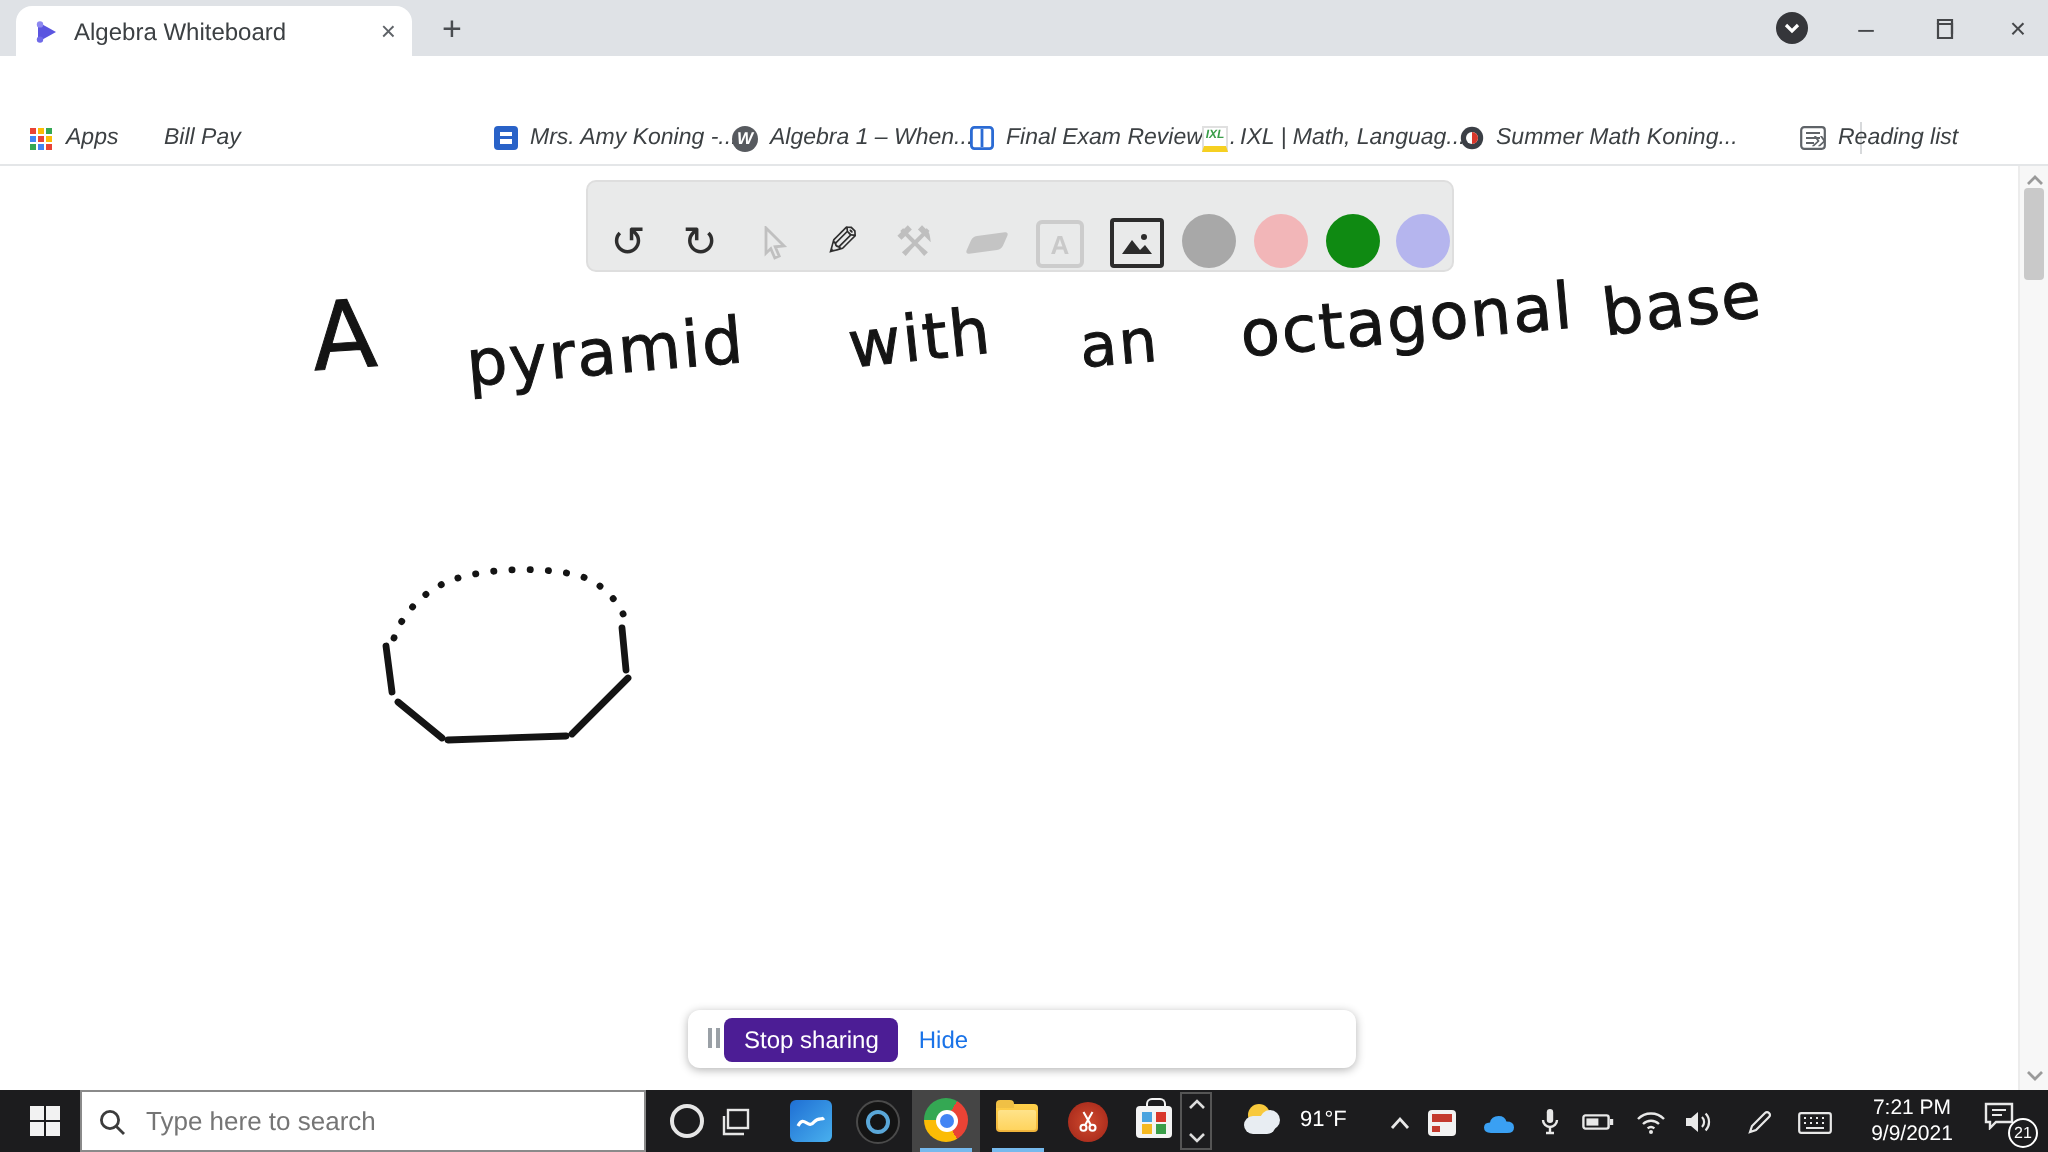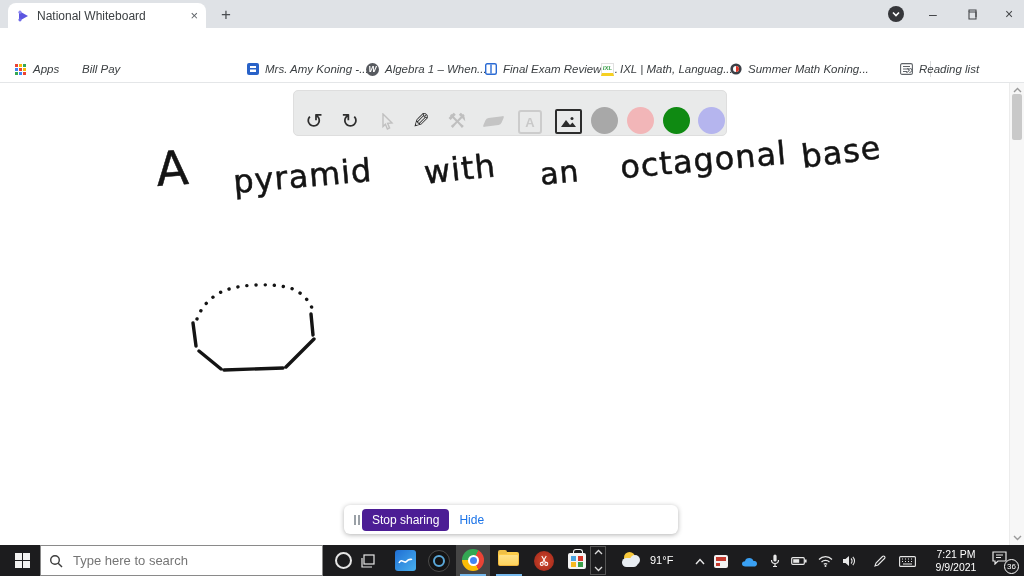--- a/index.html
+++ b/index.html
@@ -78,21 +78,21 @@
 
   <div class="abs" id="titlebar">
     <div class="abs" id="tab">
       <span>
         <svg width="14" height="14" viewBox="0 0 14 14">
             <path d="M3 2 L12 7 L3 12 Z" fill="#5b55e0"></path>
             <circle cx="4" cy="3.2" r="1.6" fill="#8d88f0"></circle>
             <circle cx="4" cy="10.8" r="1.6" fill="#6f6ae8"></circle>
           </svg>
       </span>
-      <span id="tab-title">National Whiteboard</span>
+      <span id="tab-title">Algebra Whiteboard</span>
       <span class="tab-x ico">×</span>
     </div>
     <div class="abs ico" id="newtab-btn">+</div>
     <div class="abs ico" id="tabsearch">
       <svg width="8" height="8" viewBox="0 0 8 8">
           <path d="M1 2.5 L4 5.5 L7 2.5" stroke="#fff" stroke-width="1.6" fill="none"></path>
         </svg>
     </div>
     <div class="abs ico winctl" id="btn-min">–</div>
     <div class="abs ico winctl" id="btn-max">
@@ -464,17 +464,17 @@
     </div>
     <div class="abs" id="clock">
       <div>7:21 PM</div>
       <div>9/9/2021</div>
     </div>
     <div class="abs" style="left:992px;top:6px;width:24px;height:20px;">
       <svg width="15" height="14" viewBox="0 0 15 14">
           <path d="M1 1 H14 V10 H6 L3 13 V10 H1 Z" fill="none" stroke="#e8e8e8" stroke-width="1.2"></path>
           <path d="M4 4 h7 M4 6.5 h5" stroke="#e8e8e8" stroke-width="1.1"></path>
         </svg>
-      <span class="ico" style="position:absolute;right:-3px;bottom:-3px;width:13px;height:13px;border-radius:50%;background:#1c1c1e;border:1px solid #fff;color:#fff;font-size:8px;">36</span>
+      <span class="ico" style="position:absolute;right:-3px;bottom:-3px;width:13px;height:13px;border-radius:50%;background:#1c1c1e;border:1px solid #fff;color:#fff;font-size:8px;">21</span>
     </div>
   </div>
 
 </div>
 
 </body></html>

